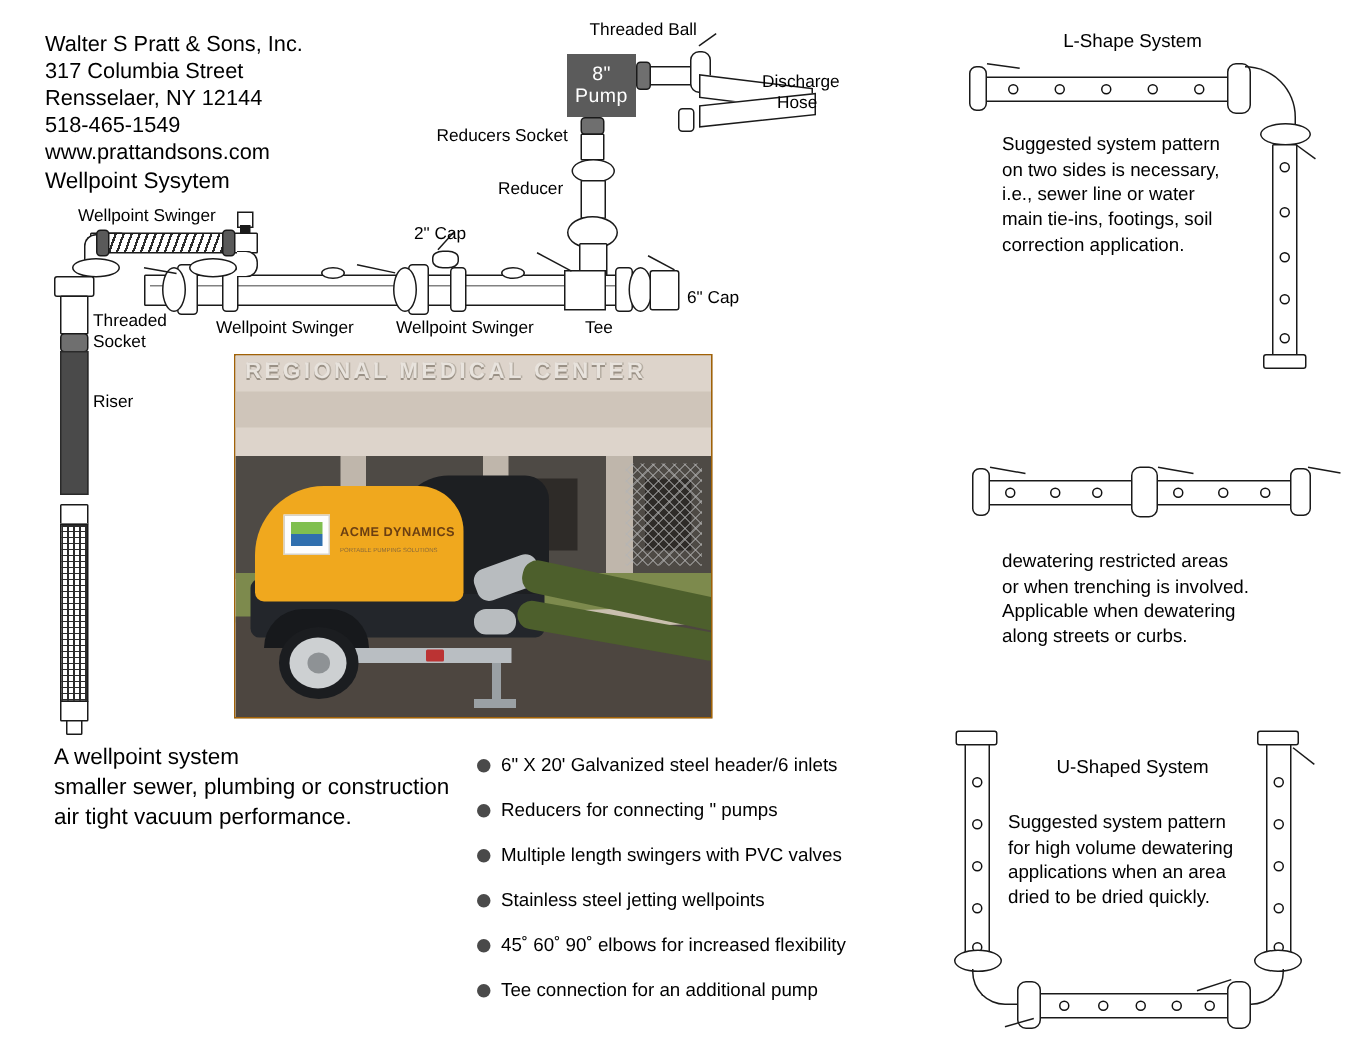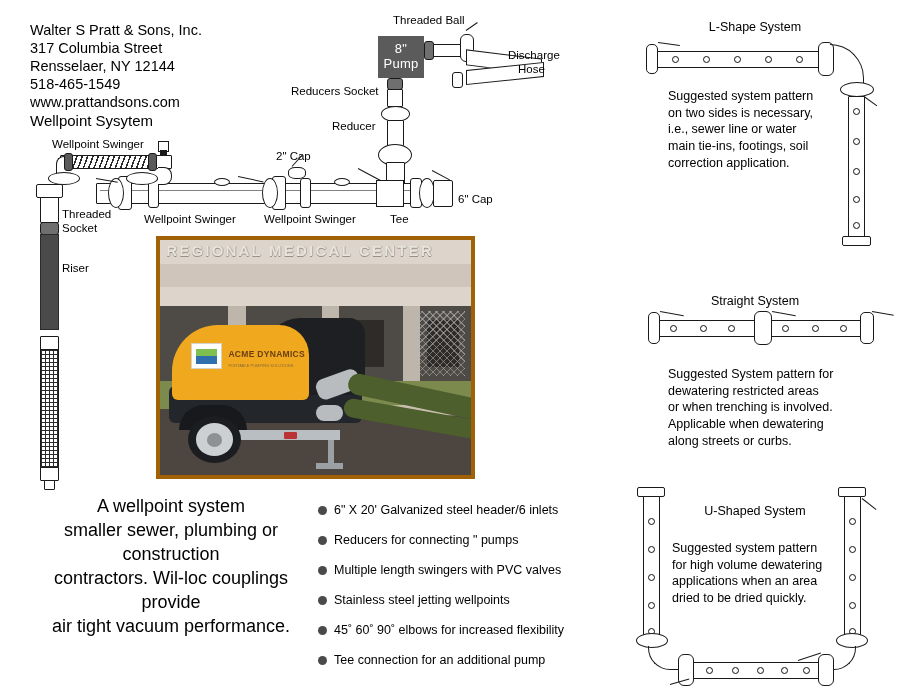--- a/index.html
+++ b/index.html
@@ -58,21 +58,21 @@
   .screen {
     position:absolute; background:#fff; border:1.4px solid #1a1a1a;
     background-image:
       repeating-linear-gradient(to right, #2b2b2b 0 1px, transparent 1px 4px),
       repeating-linear-gradient(to bottom, #2b2b2b 0 1px, transparent 1px 4px);
   }
   .cap-ring { position:absolute; border:1.4px solid #1a1a1a; background:#fff; border-radius:2px; }
 
   
   .photo {
-    position:absolute; overflow:hidden; border:4px solid #a16207; background:#cfc9c2;
+    position:absolute; overflow:hidden; border:1px solid #a16207; background:#cfc9c2;
   }
   .sky { position:absolute; inset:0; background:linear-gradient(#efe9e3,#e3dcd4); }
   .bldg-top { position:absolute; left:0; right:0; top:0; height:28%; background:#ddd4cb; }
   .bldg-band { position:absolute; left:0; right:0; top:10%; height:10%; background:#cfc5ba; }
   .bldg-sign {
     position:absolute; left:2%; top:1%; font-size:15px; letter-spacing:2.2px;
     font-weight:bold; color:#e8e3dd; text-shadow:0 1px 0 #9a9186, 1px 0 0 #b7afa4;
     font-family:"Liberation Sans", sans-serif; white-space:nowrap;
   }
   .bldg-dark { position:absolute; left:0; right:0; top:28%; height:34%; background:#4e4a45; }
@@ -106,21 +106,21 @@
 
   
   .bullets { position:absolute; left:318px; top:503px; width:300px; }
   .bullet-row { display:flex; align-items:flex-start; margin-bottom:16px; font-size:12.5px; white-space:nowrap; }
   .bdot { width:9px; height:9px; border-radius:50%; background:#4a4a4a; margin-right:7px; margin-top:3px; flex:0 0 auto; }
 
   
   .sys-title { position:absolute; font-size:12.5px; text-align:center; width:230px; }
   .sys-text { position:absolute; font-size:12.5px; line-height:1.33; }
 
-  .para { position:absolute; font-size:18px; line-height:1.33;text-align:center; }
+  .para { position:absolute; font-size:15px; line-height:1.33; }
 </style>
 </head>
 <body>
 
 <div class="page">
 
   <div class="company">
     <div>Walter S Pratt &amp; Sons, Inc.</div>
     <div>317 Columbia Street</div>
     <div>Rensselaer, NY 12144</div>
@@ -253,21 +253,20 @@
     <div class="wheel" style="left:9%; top:75%; width:17%; height:20%;"></div>
     <div class="rim" style="left:11.5%; top:78%; width:12%; height:14%;"></div>
     <div class="hub" style="left:15%; top:82%; width:5%; height:6%;"></div>
     <div class="jack" style="left:54%; top:85%; width:1.8%; height:12%;"></div>
     <div class="jack" style="left:50%; top:95%; width:9%; height:2.5%;"></div>
   </div>
 
   <div class="para" style="left:36px; top:495px; width:270px;">
     <div>A wellpoint system</div>
     <div>smaller sewer, plumbing or construction</div>
-    <div>contractors. Wil-loc couplings provide</div>
     <div>air tight vacuum performance.</div>
   </div>
 
   <div class="bullets">
     <div class="bullet-row">
       <span class="bdot"></span>
       <span>6" X 20' Galvanized steel header/6 inlets</span>
     </div>
     <div class="bullet-row">
       <span class="bdot"></span>
@@ -314,39 +313,37 @@
   <div class="leadline" style="left:864px; top:96px; width:16px; transform:rotate(36deg);"></div>
 
   <div class="sys-text" style="left:668px; top:88px;">
     <div>Suggested system pattern</div>
     <div>on two sides is necessary,</div>
     <div>i.e., sewer line or water</div>
     <div>main tie-ins, footings, soil</div>
     <div>correction application.</div>
   </div>
 
-  <div class="sys-title" style="left:640px; top:294px;">Straight System</div>
 
   <div class="pipe h" style="left:655px; top:320px; width:100px; height:17px;"></div>
   <div class="pipe h" style="left:770px; top:320px; width:95px; height:17px;"></div>
   <div class="hole" style="left:670px; top:325px; width:7px; height:7px;"></div>
   <div class="hole" style="left:700px; top:325px; width:7px; height:7px;"></div>
   <div class="hole" style="left:728px; top:325px; width:7px; height:7px;"></div>
   <div class="hole" style="left:782px; top:325px; width:7px; height:7px;"></div>
   <div class="hole" style="left:812px; top:325px; width:7px; height:7px;"></div>
   <div class="hole" style="left:840px; top:325px; width:7px; height:7px;"></div>
   <div class="ear" style="left:648px; top:312px; width:12px; height:32px; border-radius:5px;"></div>
   <div class="ear" style="left:754px; top:311px; width:18px; height:34px; border-radius:6px;"></div>
   <div class="ear" style="left:860px; top:312px; width:14px; height:32px; border-radius:5px;"></div>
   <div class="leadline" style="left:660px; top:311px; width:24px; transform:rotate(10deg);"></div>
   <div class="leadline" style="left:772px; top:311px; width:24px; transform:rotate(10deg);"></div>
   <div class="leadline" style="left:872px; top:311px; width:22px; transform:rotate(10deg);"></div>
 
   <div class="sys-text" style="left:668px; top:366px;">
-    <div>Suggested System pattern for</div>
     <div>dewatering restricted areas</div>
     <div>or when trenching is involved.</div>
     <div>Applicable when dewatering</div>
     <div>along streets or curbs.</div>
   </div>
 
   <div class="sys-title" style="left:640px; top:504px;">U-Shaped System</div>
 
   <div class="cap-ring" style="left:637px; top:487px; width:28px; height:10px;"></div>
   <div class="pipe v" style="left:643px; top:496px; width:17px; height:140px;"></div>

